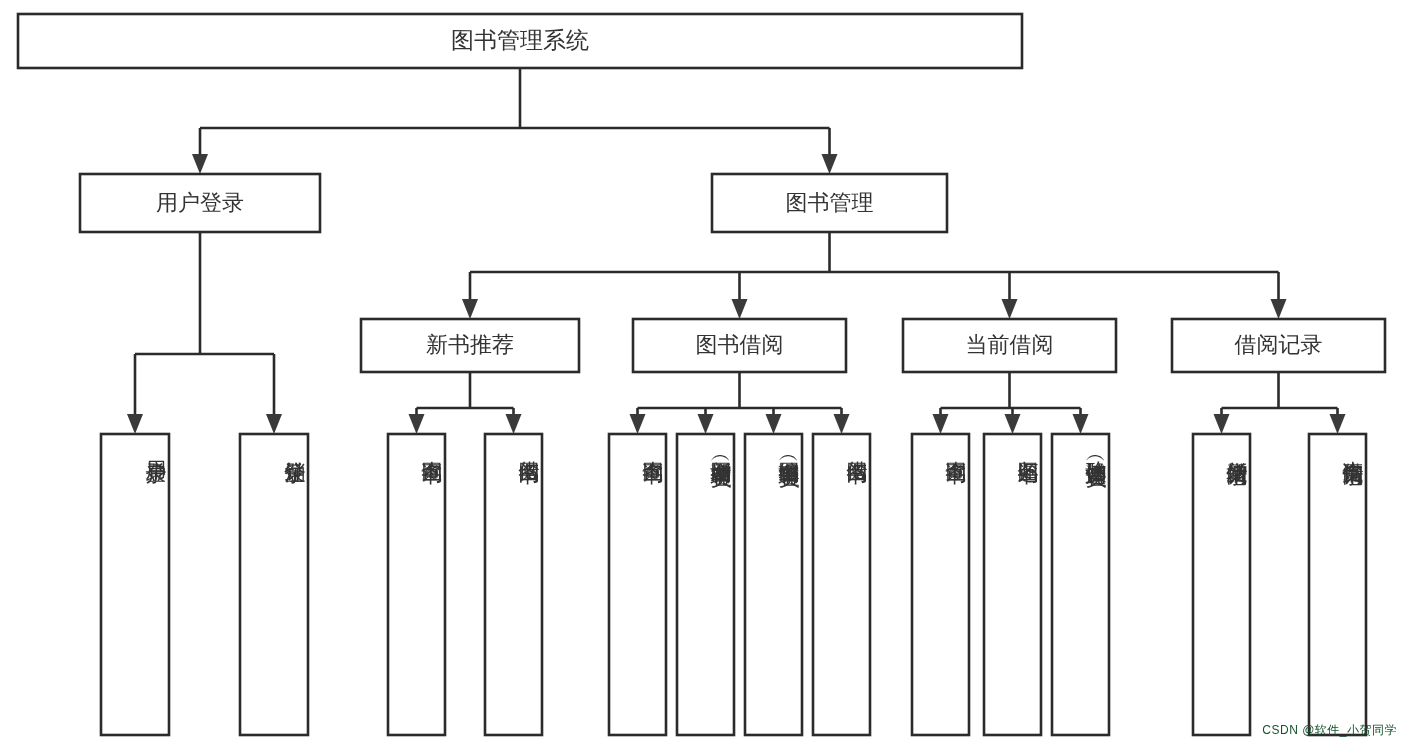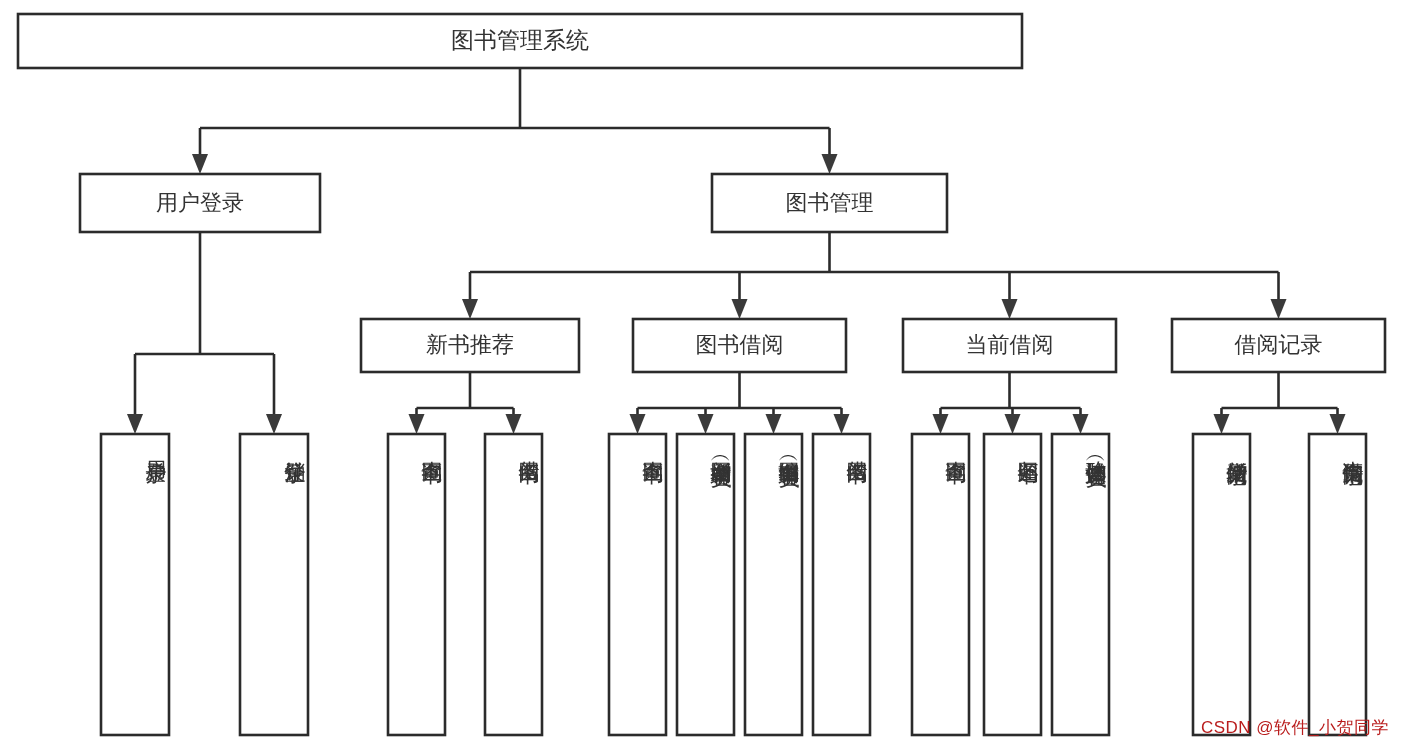--- a/index.html
+++ b/index.html
@@ -58,25 +58,25 @@
     font-size: 21px;
     line-height: 1.06;
     color: #333333;
     white-space: nowrap;
     text-align: left;
     letter-spacing: 1px;
     pointer-events: none;
   }
   .watermark {
     position: absolute;
-    right: 16px;
+    right: 8px;
     bottom: 8px;
     font-family: "Liberation Sans", "DejaVu Sans", sans-serif;
-    font-size: 17px;
-    color: #b91c1c;
+    font-size: 12px;
+    color: #14532d;
     white-space: nowrap;
     letter-spacing: 0.5px;
   }
 </style>
 </head>
 <body>
 
 <div id="diagram-root">
 
   <svg id="tree-svg" viewBox="0 0 1405 747">

